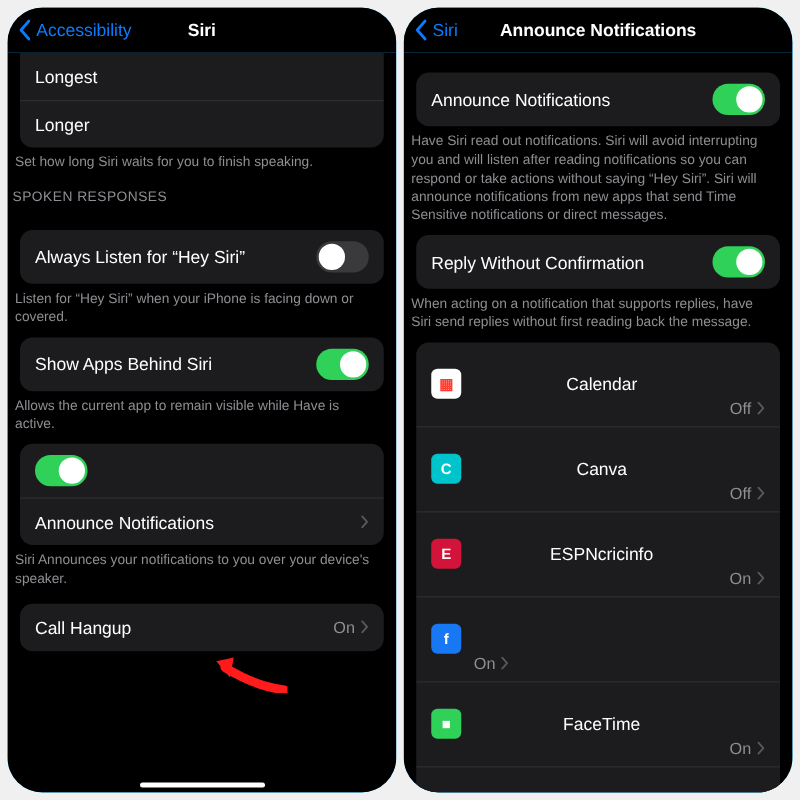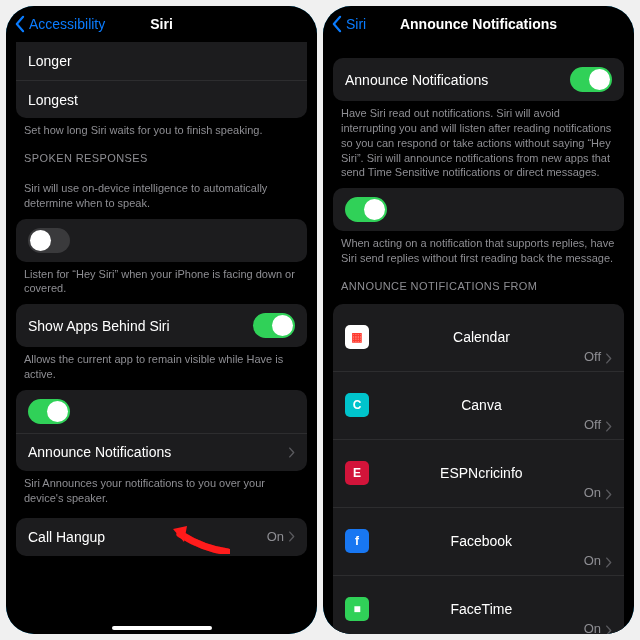--- a/index.html
+++ b/index.html
@@ -39,74 +39,74 @@
   .row {
     min-height: 38px; padding: 9px 12px;
     display:flex; align-items:center; justify-content:space-between;
     border-top:1px solid rgba(255,255,255,0.08);
     color:#fff; font-size:14px;
   }
   .row:first-child { border-top:none; }
   .row .label { color:#fff; }
   .row .value { color:#8e8e93; font-size:13px; display:flex; align-items:center;}
   .checkmark { color:#0a7cff; font-size:18px; }
-  .footer-text { color:#8e8e93; font-size:11px; line-height:1.35; padding:5px 18px 0 18px; }
-  .section-header { color:#8e8e93; font-size:11px; letter-spacing:0.4px; padding:14px 18px 4px 18px; text-transform:uppercase;}
+  .footer-text { color:#8e8e93; font-size:11px; line-height:1.35; padding:5px 18px 0 6px; }
+  .section-header { color:#8e8e93; font-size:11px; letter-spacing:0.4px; padding:14px 18px 4px 4px; text-transform:uppercase;}
   .toggle {
     width:42px; height:25px; border-radius:13px; background:#3a3a3c; position:relative;
     flex:0 0 42px;
   }
   .toggle.on { background:#30d158; }
   .toggle .knob {
     position:absolute; top:2px; width:21px; height:21px; border-radius:50%;
     background:#fff; transition:none;
   }
   .toggle.on .knob { right:2px; }
   .toggle:not(.on) .knob { left:2px; }
   .chev { color:#5a5a5e; margin-left:4px;}
   .chev svg { width:7px; height:11px; display:block;}
   .app-row { min-height:38px; padding:7px 12px; display:flex; align-items:center; border-top:1px solid rgba(255,255,255,0.08); color:#fff; font-size:14px;}
   .app-row:first-child{border-top:none;}
   .app-icon { width:24px; height:24px; border-radius:5px; margin-right:10px; flex:0 0 24px; display:flex; align-items:center; justify-content:center; font-size:12px; color:#fff; font-weight:700;}
   .app-name { flex:1;text-align:center; }
-  .app-status { color:#8e8e93; font-size:13px; display:flex; align-items:flex-end;margin-top:38px;}
+  .app-status { color:#8e8e93; font-size:13px; display:flex; align-items:center;margin-top:38px;}
   .home-indicator { position:absolute; bottom:4px; left:50%; transform:translateX(-50%); width:100px; height:4px; border-radius:2px; background:#fff; }
   .arrow-overlay { position:absolute; left:164px; top:516px; pointer-events:none; }
 </style>
 </head>
 <body>
 
 <div class="phone">
   <div class="navbar">
     <div class="back">
       <svg viewBox="0 0 12 20">
           <path d="M10 2 L3 10 L10 18" stroke="#0a7cff" stroke-width="2.4" fill="none" stroke-linecap="round" stroke-linejoin="round"></path>
         </svg>
       <span>Accessibility</span>
     </div>
     <span class="title">Siri</span>
   </div>
   <div class="scroll">
     <div class="list-group first">
       <div class="row">
+        <span class="label">Longest</span>
+      </div>
+      <div class="row">
         <span class="label">Longer</span>
       </div>
-      <div class="row">
-        <span class="label">Longest</span>
-      </div>
     </div>
     <div class="footer-text">Set how long Siri waits for you to finish speaking.</div>
 
     <div class="section-header">SPOKEN RESPONSES</div>
     <div class="list-group">
     </div>
-    <div class="footer-text">Siri will use on-device intelligence to automatically determine when to speak.</div>
-
-    <div class="list-group">
-      <div class="row">
+
+    <div class="list-group">
+      <div class="row">
+        <span class="label">Always Listen for “Hey Siri”</span>
         <div class="toggle">
             <div class="knob"></div>
           </div>
       </div>
     </div>
     <div class="footer-text">Listen for “Hey Siri” when your iPhone is facing down or covered.</div>
 
     <div class="list-group">
       <div class="row">
         <span class="label">Show Apps Behind Siri</span>
@@ -177,28 +177,28 @@
         <span class="label">Announce Notifications</span>
         <div class="toggle on">
             <div class="knob"></div>
           </div>
       </div>
     </div>
     <div class="footer-text">Have Siri read out notifications. Siri will avoid interrupting you and will listen after reading notifications so you can respond or take actions without saying “Hey Siri”. Siri will announce notifications from new apps that send Time Sensitive notifications or direct messages.</div>
 
     <div class="list-group">
       <div class="row">
+        <span class="label">Reply Without Confirmation</span>
         <div class="toggle on">
             <div class="knob"></div>
           </div>
       </div>
     </div>
     <div class="footer-text">When acting on a notification that supports replies, have Siri send replies without first reading back the message.</div>
 
-    <div class="section-header">ANNOUNCE NOTIFICATIONS FROM</div>
     <div class="list-group" id="apps">
         <div class="app-row">
           <div class="app-icon" style="background: rgb(255, 255, 255); color: rgb(255, 59, 48);">▦</div>
           <div class="app-name">Calendar</div>
           <div class="app-status">
             <span>Off</span>
             <span class="chev">
               <svg viewBox="0 0 8 12">
                 <path d="M2 1 L6.5 6 L2 11" stroke="#5a5a5e" stroke-width="1.6" fill="none" stroke-linecap="round" stroke-linejoin="round"></path>
               </svg>
@@ -224,21 +224,20 @@
             <span>On</span>
             <span class="chev">
               <svg viewBox="0 0 8 12">
                 <path d="M2 1 L6.5 6 L2 11" stroke="#5a5a5e" stroke-width="1.6" fill="none" stroke-linecap="round" stroke-linejoin="round"></path>
               </svg>
             </span>
           </div>
         </div>
         <div class="app-row">
           <div class="app-icon" style="background: rgb(24, 119, 242); color: rgb(255, 255, 255);">f</div>
-          <div class="app-name">Facebook</div>
           <div class="app-status">
             <span>On</span>
             <span class="chev">
               <svg viewBox="0 0 8 12">
                 <path d="M2 1 L6.5 6 L2 11" stroke="#5a5a5e" stroke-width="1.6" fill="none" stroke-linecap="round" stroke-linejoin="round"></path>
               </svg>
             </span>
           </div>
         </div>
         <div class="app-row">

